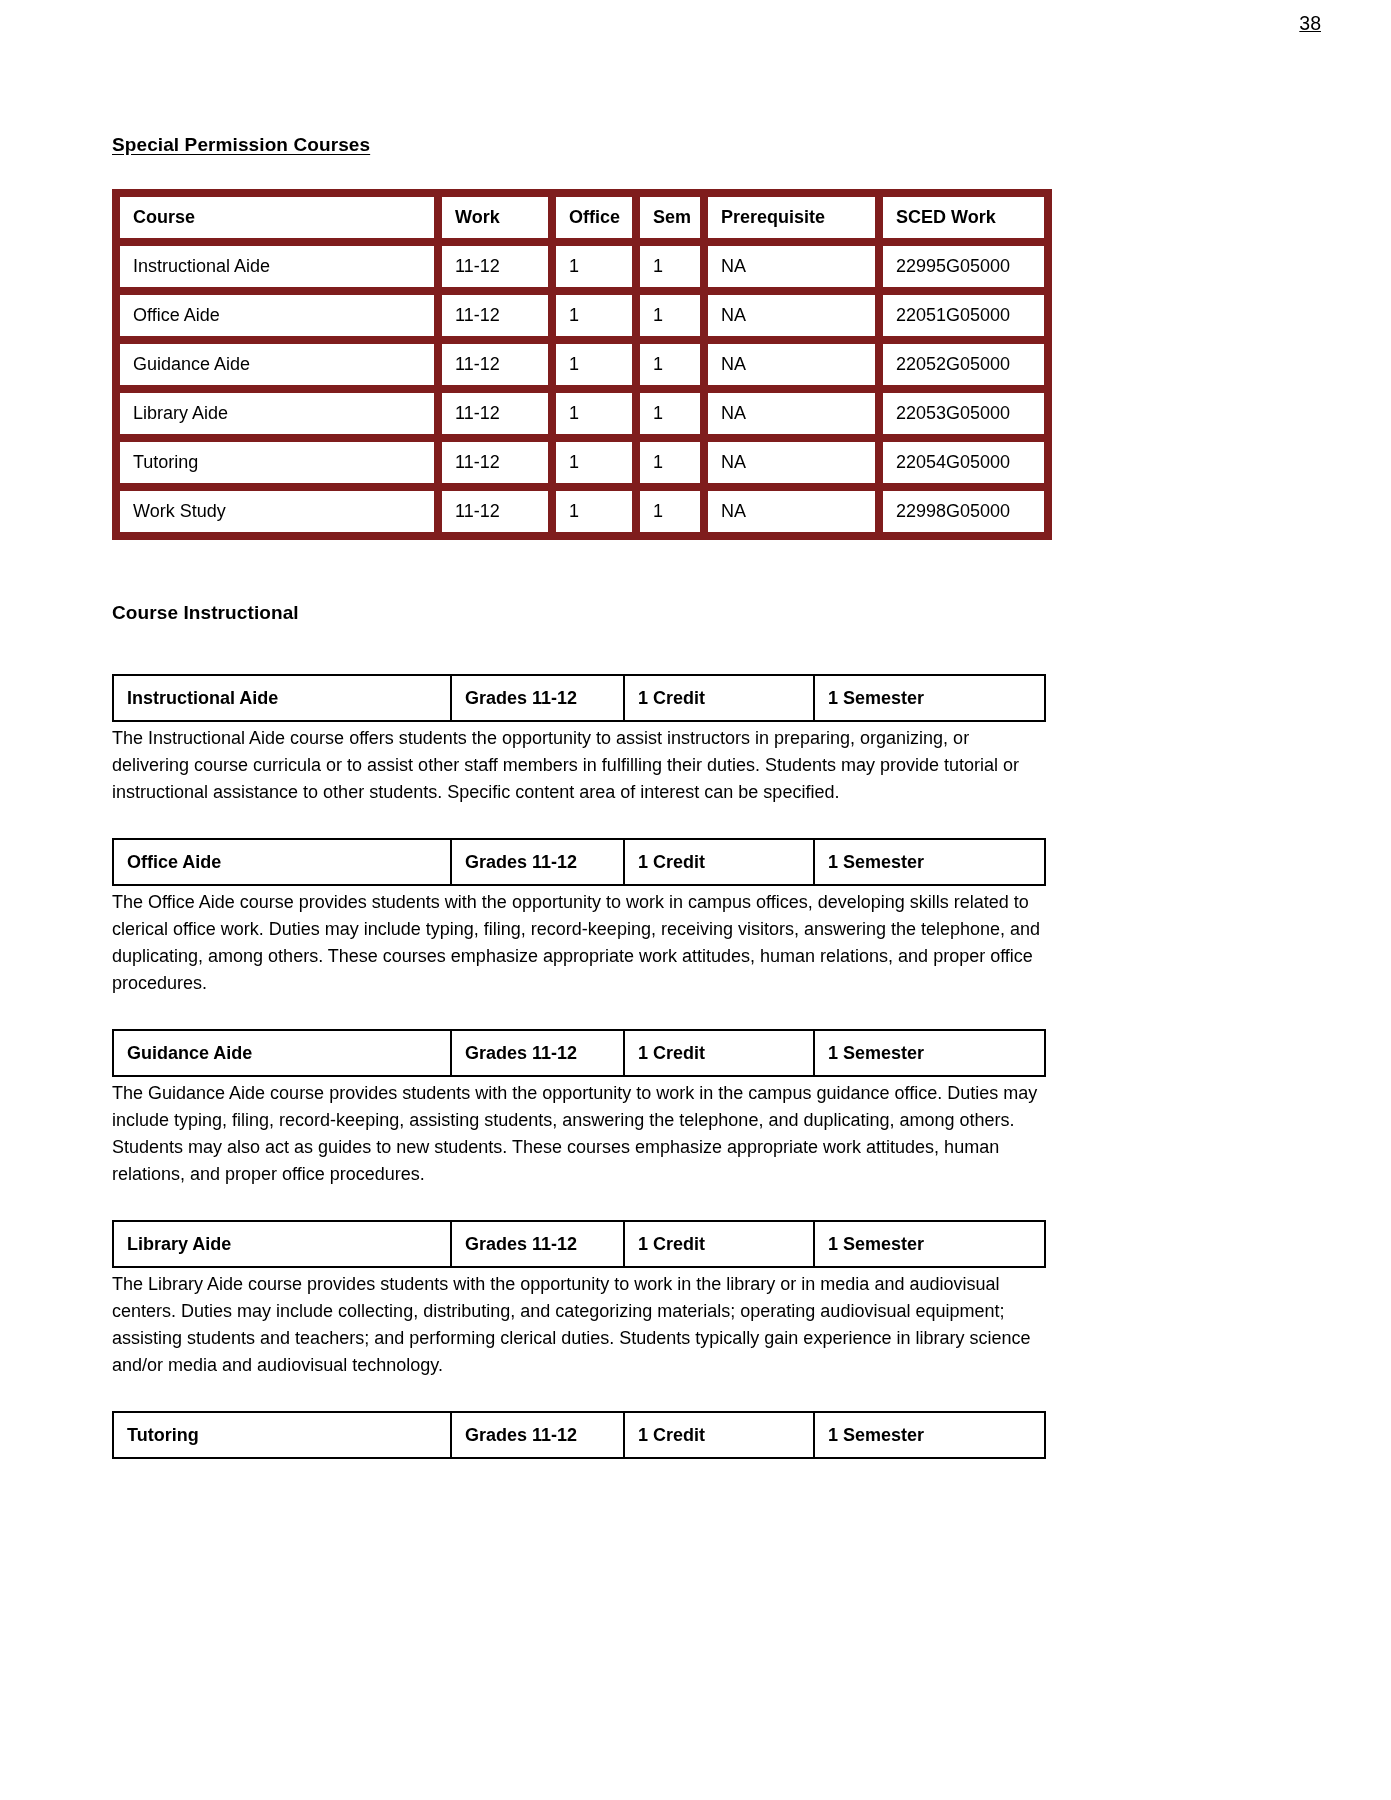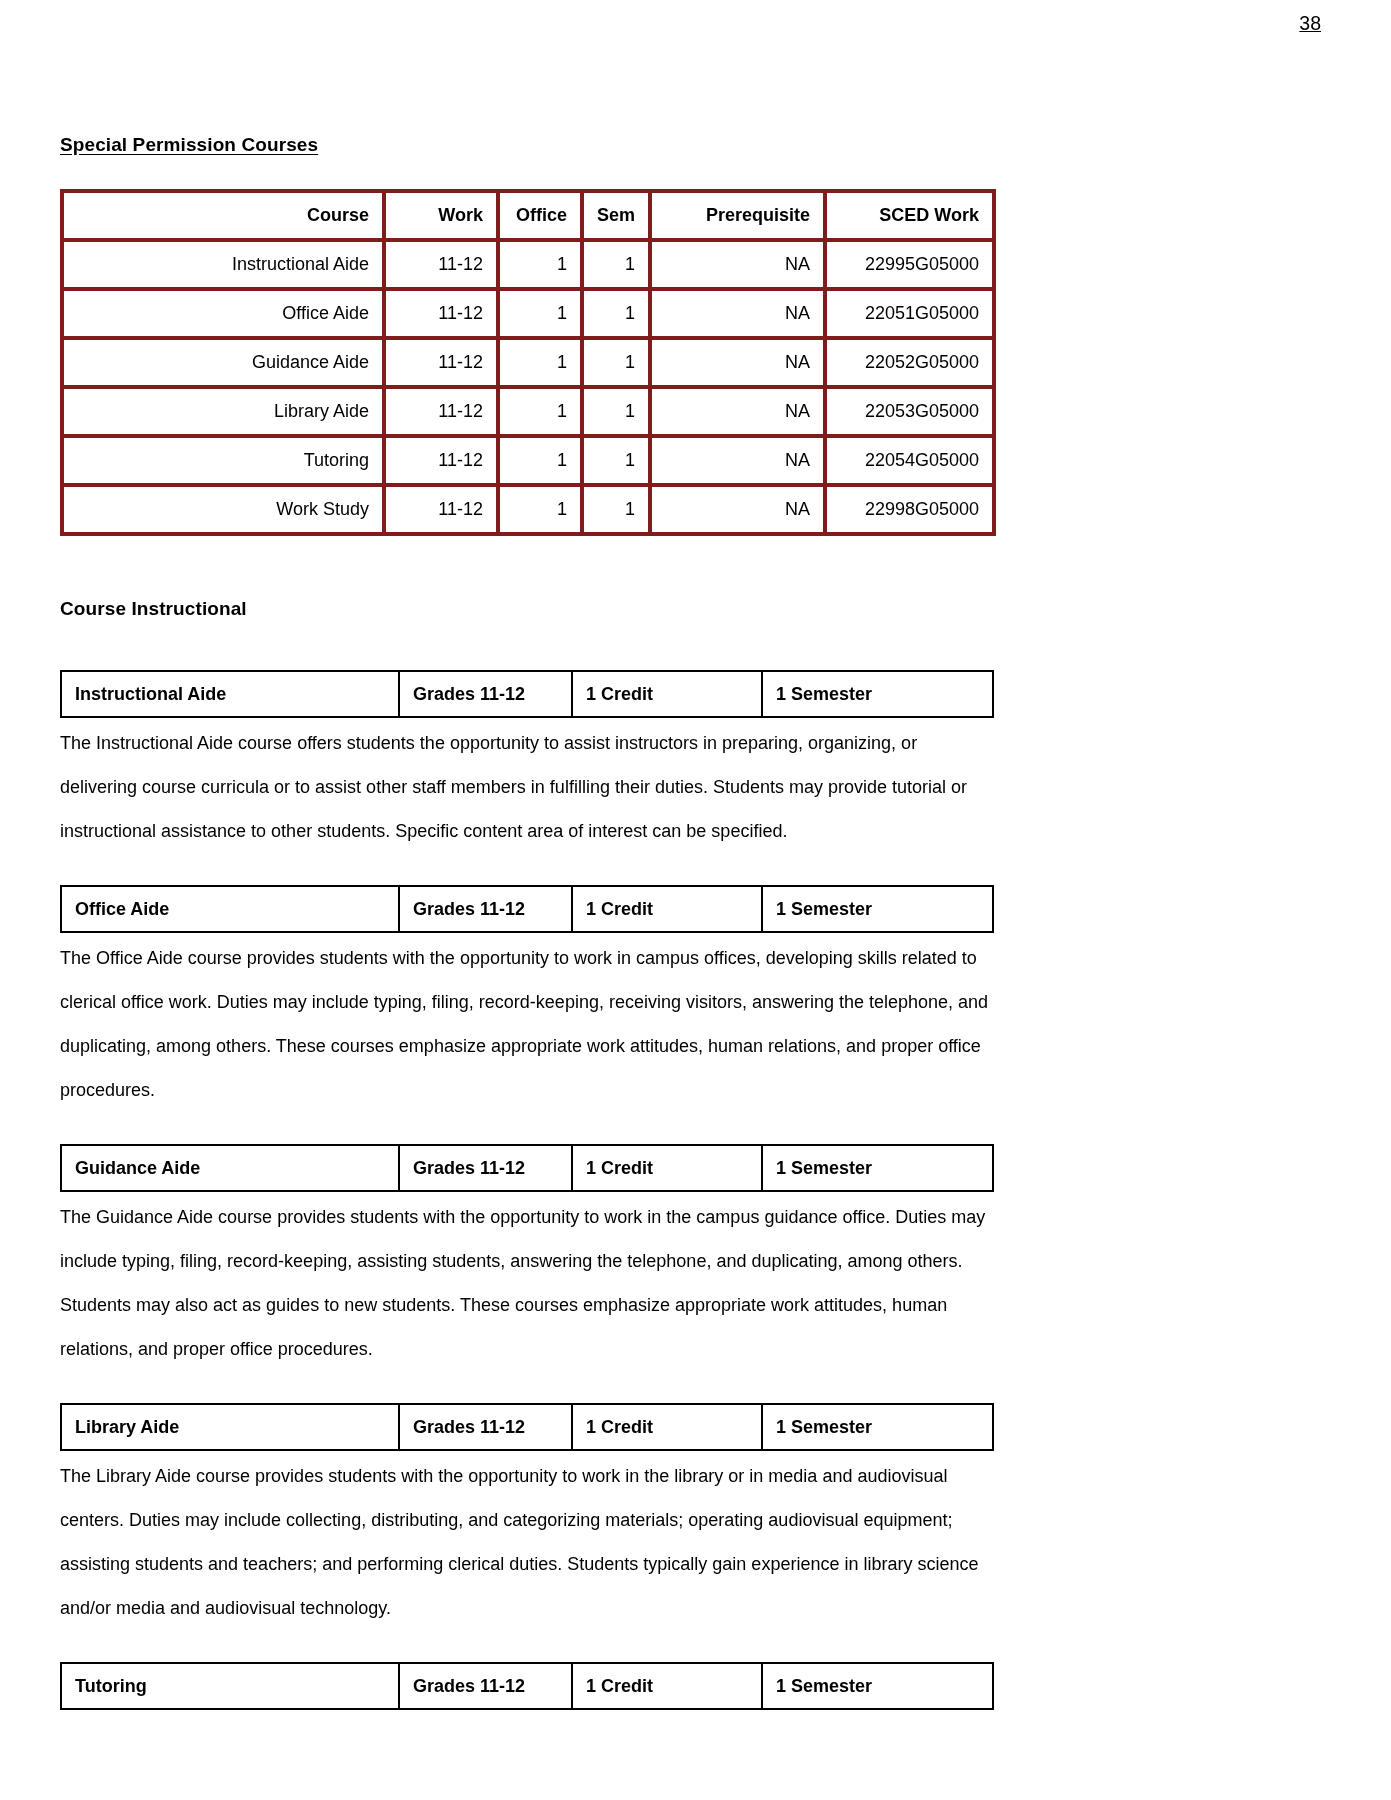--- a/index.html
+++ b/index.html
@@ -29,21 +29,21 @@
     top: 12px;
     right: 70px;
     font-size: 19.5px;
     line-height: 1.2;
     color: #000;
     text-decoration: underline;
   }
 
   
   .content {
-    padding-left: 60px;
+    padding-left: 112px;
     padding-right: 139px;
     padding-top: 134px;
     border-radius: 26px;
   }
 
   
   .section-heading {
     font-size: 19px;
     font-weight: bold;
     letter-spacing: 0.1px;
@@ -60,22 +60,22 @@
 
   
   table.course-table {
     border-collapse: collapse;
     width: 932px;
     table-layout: fixed;
     font-size: 18px;
   }
   table.course-table td,
   table.course-table th {
-    border: 4px solid #7f1d1d;
-    text-align: right;
+    border: 8px solid #7f1d1d;
+    text-align: left;
     vertical-align: middle;
     padding: 10px 13px;
     height: 49px;
     font-weight: normal;
     white-space: nowrap;
     overflow: hidden;
   }
   table.course-table thead th {
     font-weight: bold;
   }
@@ -112,21 +112,21 @@
     white-space: nowrap;
     overflow: hidden;
   }
   .dcol-title   { width: 338px; }
   .dcol-grades  { width: 173px; }
   .dcol-credit  { width: 190px; }
   .dcol-sem     { width: 231px; }
 
   .desc-text {
     font-size: 18px;
-    line-height: 44px;
+    line-height: 27px;
     margin: 3px 0 0 0;
     width: 930px;
     text-align: left;
   }
 </style>
 </head>
 <body>
 
 <div class="page">
 

